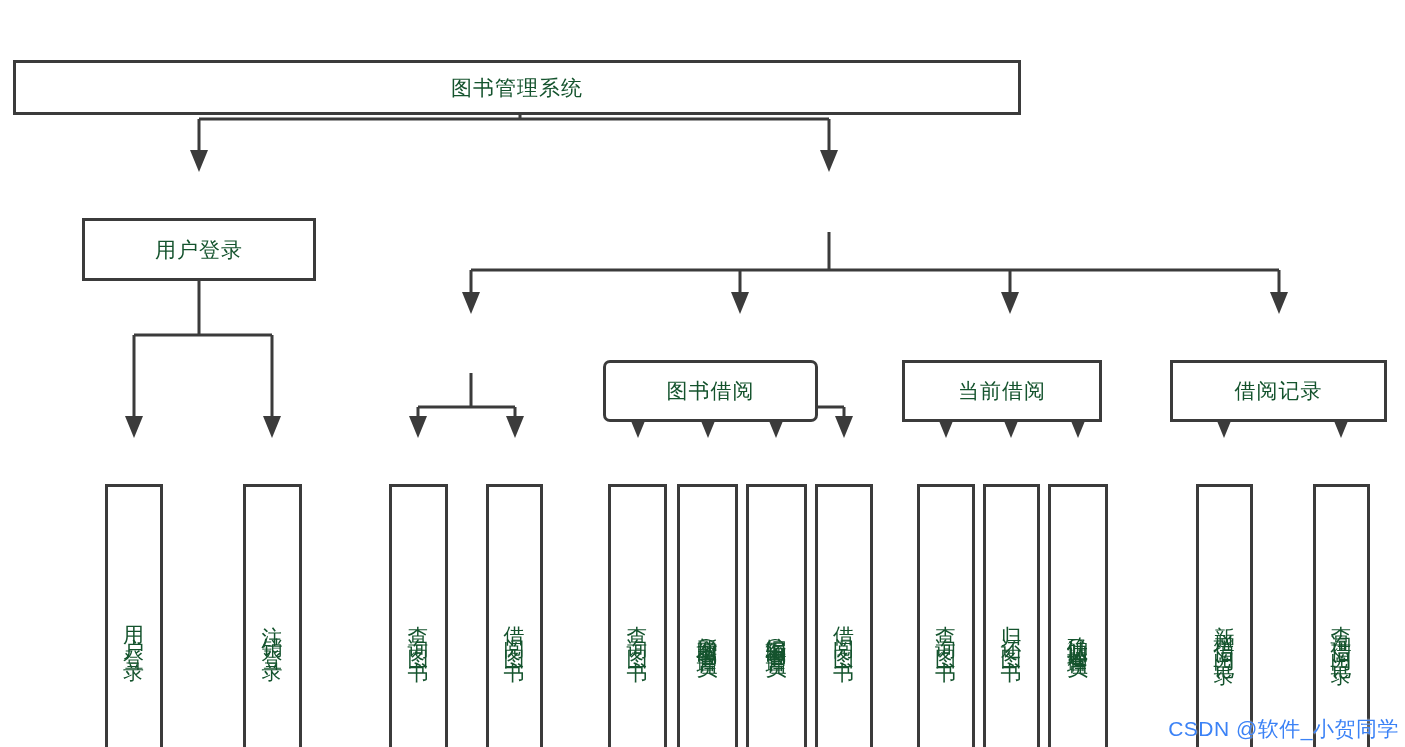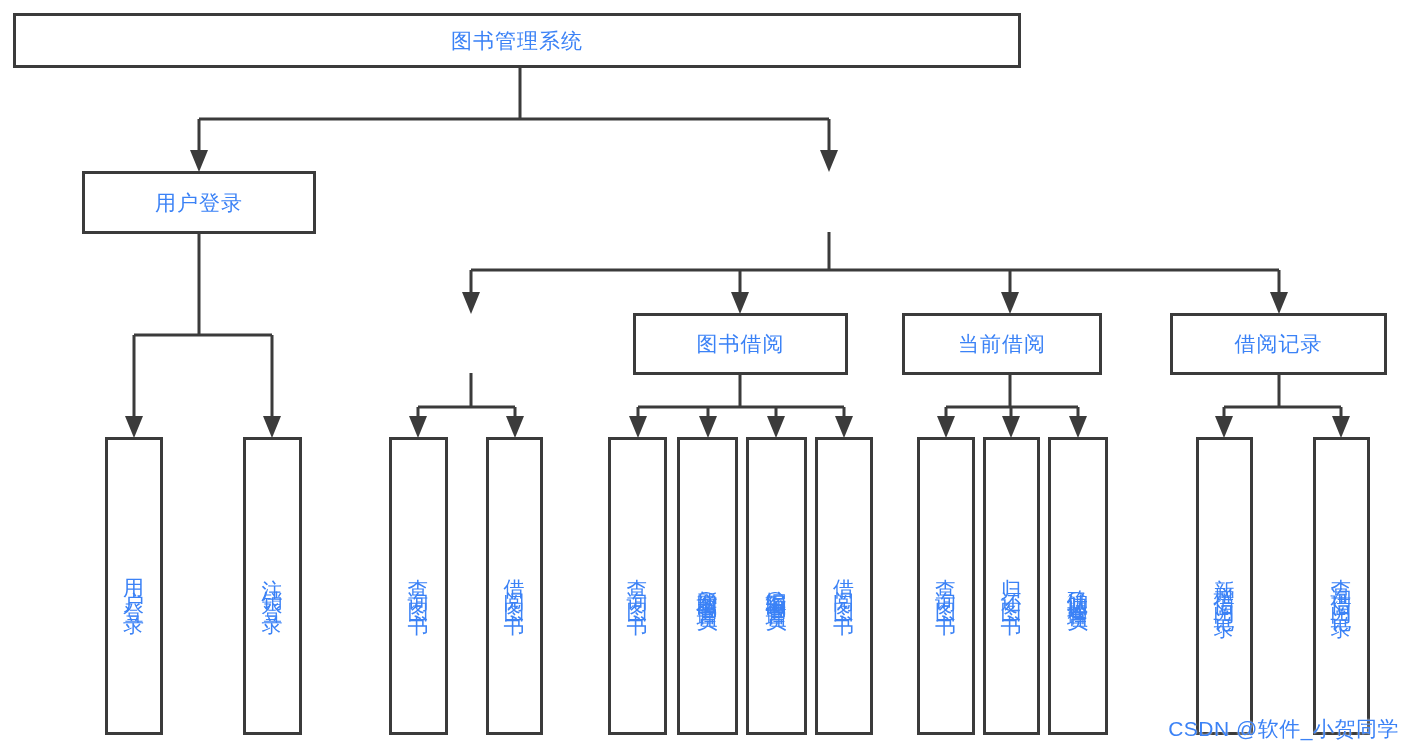--- a/index.html
+++ b/index.html
@@ -3,21 +3,22 @@
 <meta charset="utf-8">
 <style>
   html, body { margin:0; padding:0; background:#ffffff; }
   body { width:1405px; height:747px; font-family:"Liberation Sans", "DejaVu Sans", sans-serif; }
   .stage { position:relative; width:1405px; height:747px; background:#ffffff; overflow:hidden; }
   .wires { position:absolute; left:0; top:0; width:1405px; height:747px; }
   .box {
     position:absolute; box-sizing:border-box;
     border:3px solid #3b3b3b; background:#ffffff;
     display:flex; align-items:center; justify-content:center;
-    color:#3b82f6;
+    color:#14532d;
+    margin-top:47px;
   }
   .hbox { font-size:21px; letter-spacing:1px; white-space:nowrap; }
   .leaf .vtxt {
     writing-mode:vertical-rl; text-orientation:mixed;
     font-size:21px; letter-spacing:12px; line-height:1;
   }
   .leaf .vtxt.ls-mid { letter-spacing:8px; }
   .leaf .vtxt.ls-tight { letter-spacing:3px; }
   .watermark {
     position:absolute; right:6px; bottom:4px; z-index:5;
@@ -78,21 +79,21 @@
   </svg>
 
   <div class="box hbox" style="left:13px; top:13px; width:1008px; height:55px;">
     <span>图书管理系统</span>
   </div>
 
   <div class="box hbox" style="left:82px; top:171px; width:234px; height:63px;">
     <span>用户登录</span>
   </div>
 
-  <div class="box hbox" style="left:633px; top:313px; width:215px; height:62px;">
+  <div class="box hbox" style="left:603px; top:313px; width:215px; height:62px;border-radius:7px;">
     <span>图书借阅</span>
   </div>
   <div class="box hbox" style="left:902px; top:313px; width:200px; height:62px;">
     <span>当前借阅</span>
   </div>
   <div class="box hbox" style="left:1170px; top:313px; width:217px; height:62px;">
     <span>借阅记录</span>
   </div>
 
   <div class="box leaf" style="left:105px; top:437px; width:58px; height:298px;">

